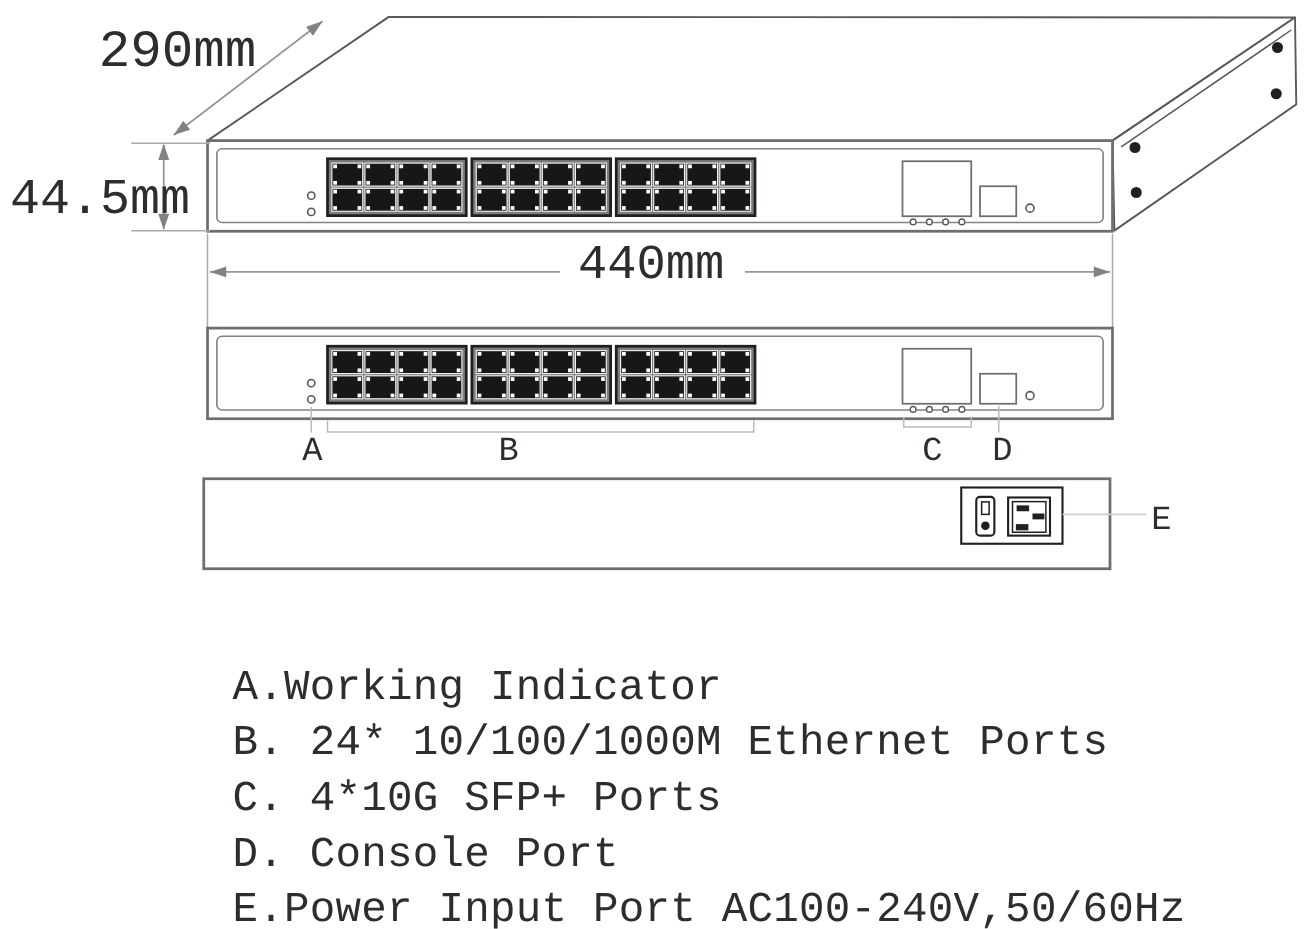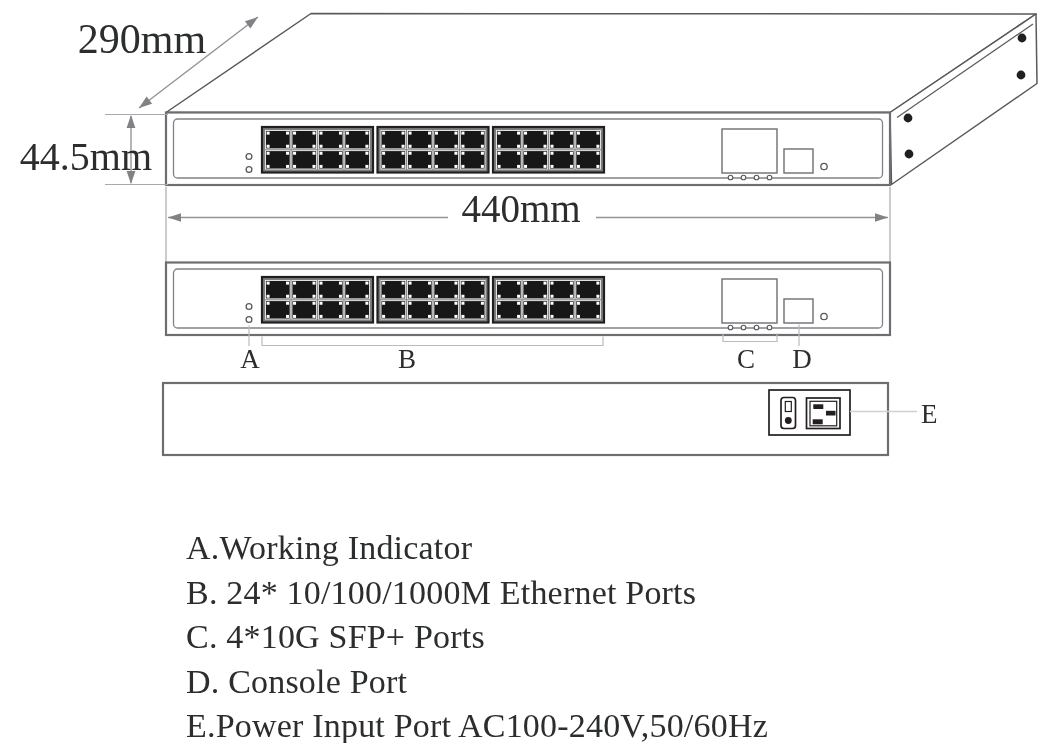--- a/index.html
+++ b/index.html
@@ -1,20 +1,20 @@
 <!DOCTYPE html>
 <html><head>
 <meta charset="utf-8">
 <style>
   html,body{margin:0;padding:0;background:#ffffff;}
   .stage{
     position:relative;
     width:1047px;height:743px;
     background:#ffffff;
-    font-family:Liberation Serif, serif;
+    font-family:Liberation Mono, monospace;
     overflow:hidden;
   }
   svg{display:block;}
   
   .panel-outer{fill:#ffffff;stroke:#6d6e71;stroke-width:2.2;}
   .panel-inner{fill:#ffffff;stroke:#808285;stroke-width:1.3;}
   .iso-face{fill:#ffffff;stroke:#58595b;stroke-width:1.5;stroke-linejoin:round;}
   .iso-edge{fill:none;stroke:#58595b;stroke-width:1.2;}
   .thin-box{fill:#ffffff;stroke:#6d6e71;stroke-width:1.4;}
   

